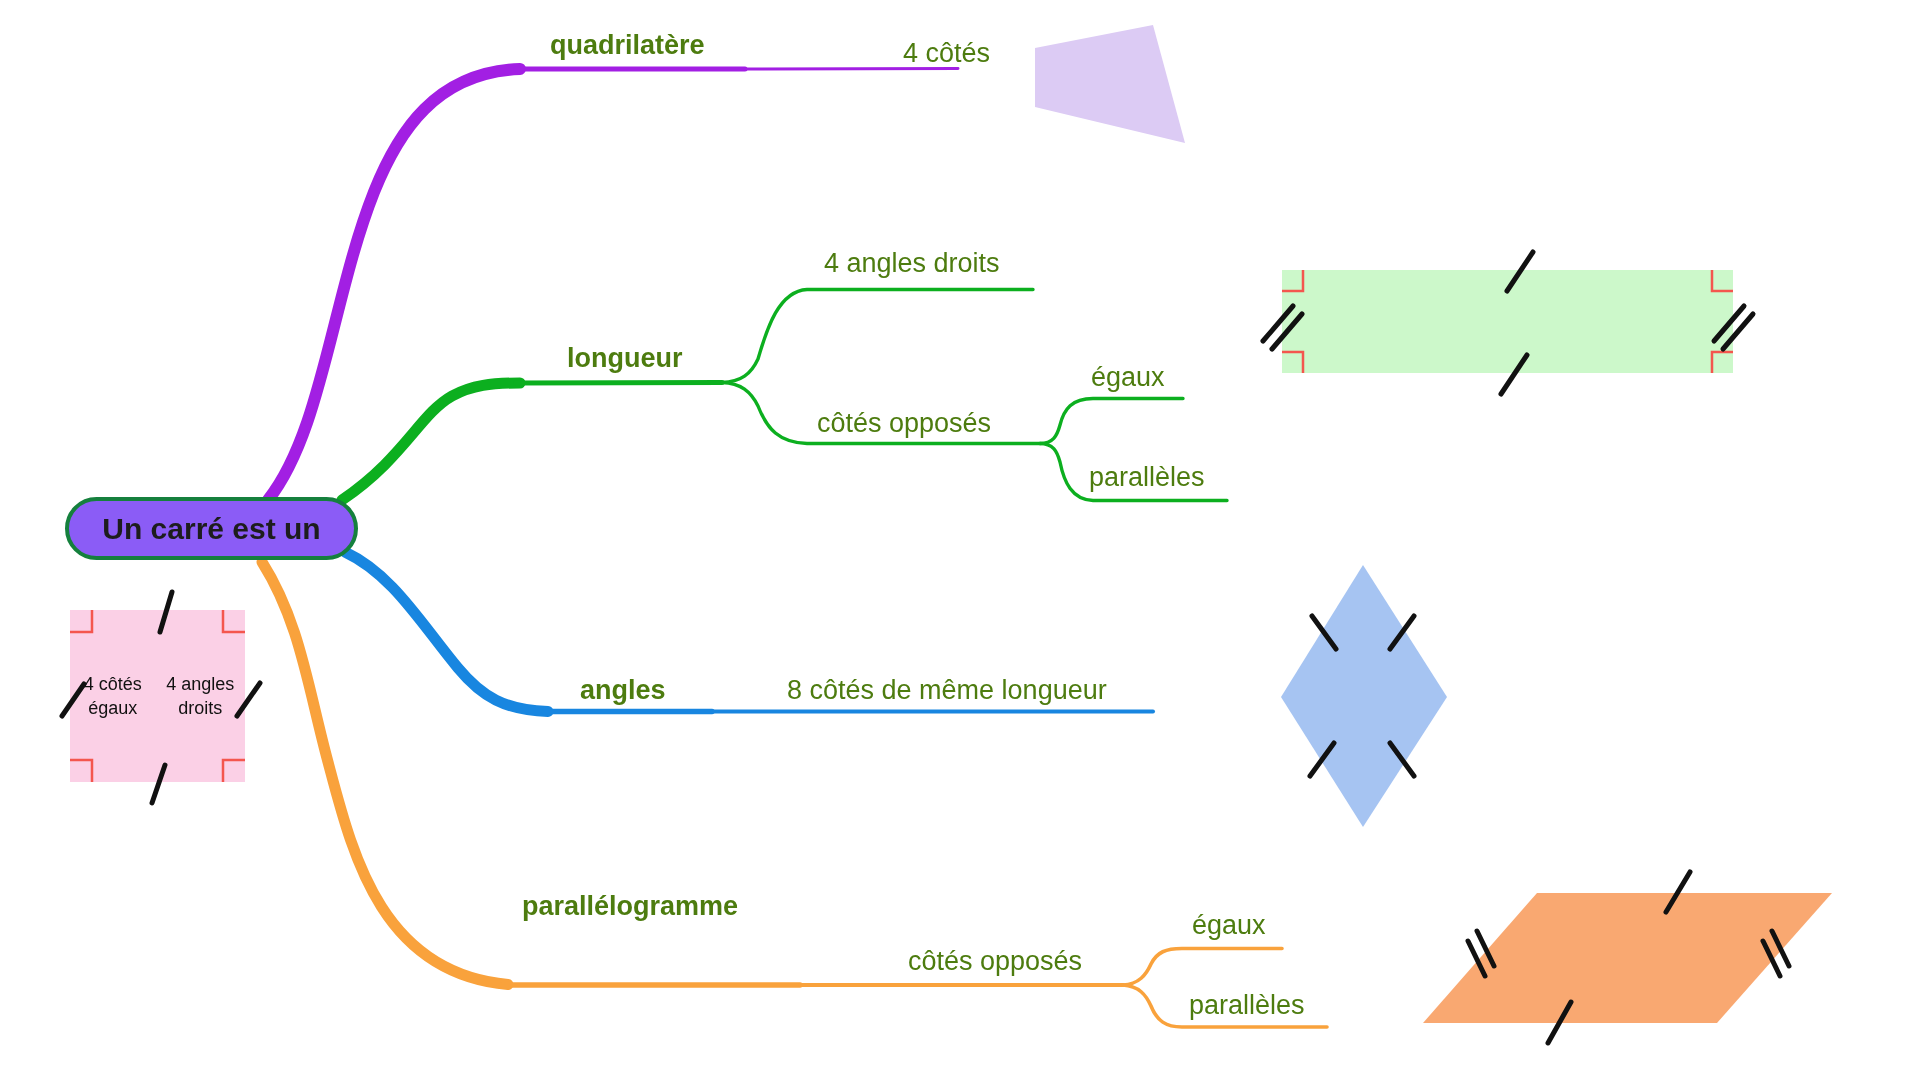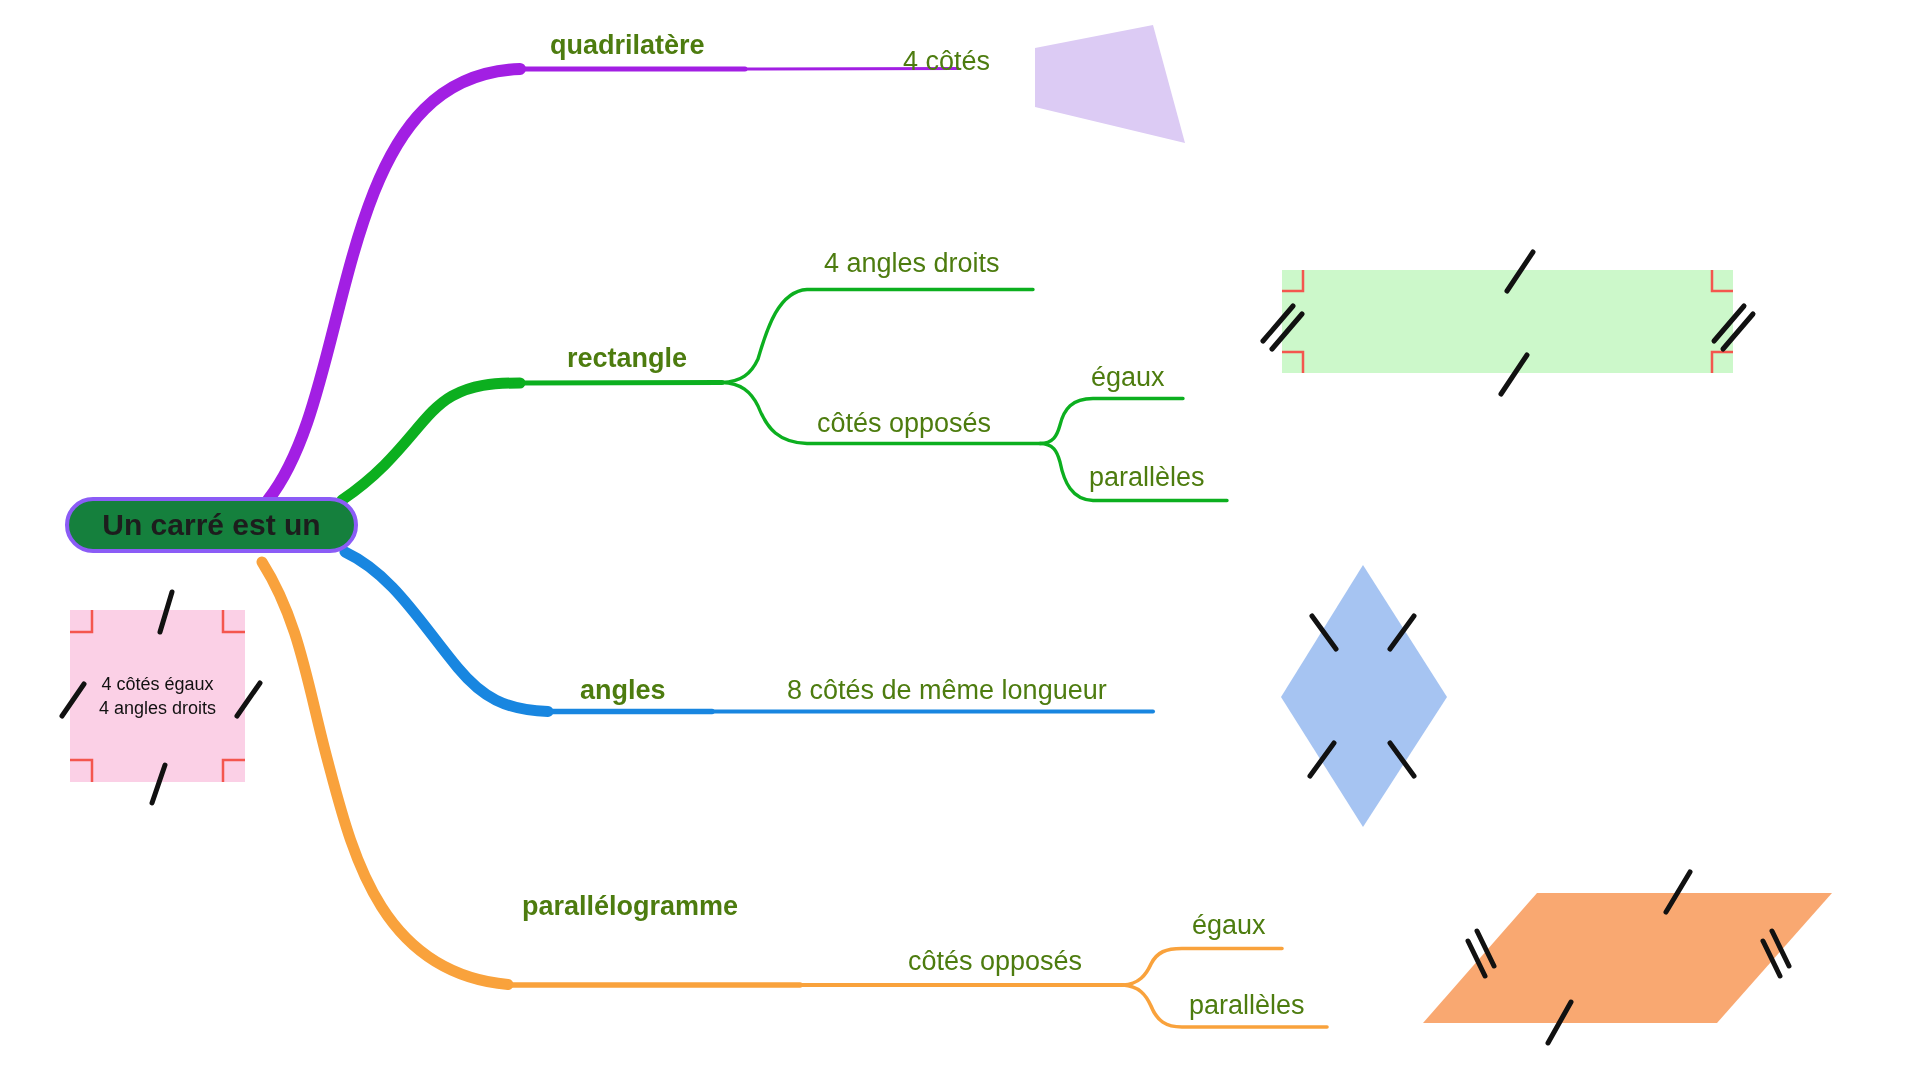--- a/index.html
+++ b/index.html
@@ -2,28 +2,28 @@
 <html><head>
 <meta charset="utf-8">
 <style>
   html,body{margin:0;padding:0;background:#ffffff;}
   body{width:1920px;height:1080px;position:relative;overflow:hidden;
        font-family:"Liberation Sans", sans-serif;}
   #canvas-svg{position:absolute;left:0;top:0;width:1920px;height:1080px;}
   .lbl{position:absolute;font-size:27px;color:#4d7c0f;white-space:nowrap;line-height:1;}
   .lbl.bold{font-weight:bold;}
   #center-node{
-    position:absolute;left:65px;top:497px;width:293px;height:56px;
-    box-sizing:border-box;border:4px solid #8b5cf6;border-radius:35px;
-    background:#15803d;display:flex;align-items:center;justify-content:center;
+    position:absolute;left:65px;top:497px;width:293px;height:63px;
+    box-sizing:border-box;border:4px solid #15803d;border-radius:35px;
+    background:#8b5cf6;display:flex;align-items:center;justify-content:center;
     font-size:30px;font-weight:bold;color:#1d1d1d;
   }
   #square-note{
     position:absolute;left:70px;top:610px;width:175px;height:172px;
-    display:flex;flex-direction:column;align-items:center;justify-content:center;
+    display:flex;flex-direction:row;align-items:center;justify-content:center;
     font-size:18px;line-height:24px;color:#111;text-align:center;
   }
 </style>
 </head>
 <body>
 
 <svg id="canvas-svg" viewBox="0 0 1920 1080">
 
   <g fill="none" stroke-linecap="round" stroke="#a21fe3">
     <path d="M 268 500 C 322 432 332 298 374 192 C 398 132 436 72 520 69" stroke-width="12"></path>
@@ -107,23 +107,23 @@
 </svg>
 
 <div id="center-node">Un carré est un</div>
 
 <div id="square-note">
   <div>4 côtés égaux</div>
   <div>4 angles droits</div>
 </div>
 
 <div class="lbl bold" style="left:550px;top:32px">quadrilatère</div>
-<div class="lbl" style="left:903px;top:48px">4 côtés</div>
+<div class="lbl" style="left:903px;top:40px">4 côtés</div>
 
-<div class="lbl bold" style="left:567px;top:345px">rectangle</div>
+<div class="lbl bold" style="left:567px;top:345px">longueur</div>
 <div class="lbl" style="left:824px;top:250px">4 angles droits</div>
 <div class="lbl" style="left:817px;top:410px">côtés opposés</div>
 <div class="lbl" style="left:1091px;top:364px">égaux</div>
 <div class="lbl" style="left:1089px;top:464px">parallèles</div>
 
 <div class="lbl bold" style="left:580px;top:677px">angles</div>
 <div class="lbl" style="left:787px;top:677px">8 côtés de même longueur</div>
 
 <div class="lbl bold" style="left:522px;top:893px">parallélogramme</div>
 <div class="lbl" style="left:908px;top:948px">côtés opposés</div>

